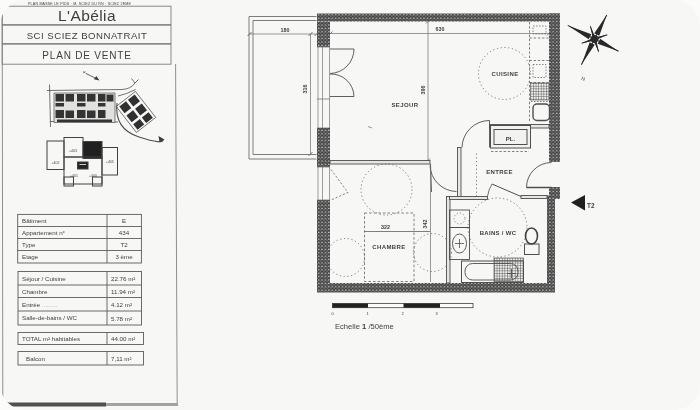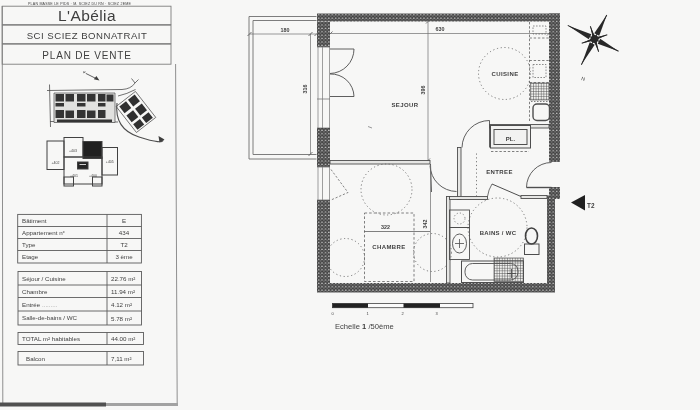--- a/index.html
+++ b/index.html
@@ -1,16 +1,16 @@
 <!DOCTYPE html>
 <html><head>
 <meta charset="utf-8">
 <style>
 html,body{margin:0;padding:0;background:#fbfbfa;}
-#page{position:relative;width:700px;height:410px;overflow:hidden;font-family:"Liberation Sans",sans-serif;filter:blur(0.22px) contrast(0.97);}
+#page{position:relative;width:700px;height:410px;overflow:hidden;font-family:"Liberation Sans",sans-serif;filter:blur(0.22px) contrast(0.97);border-radius:26px;}
 svg text{font-family:"Liberation Sans",sans-serif;fill:#3c3c3c;}
 </style>
 </head>
 <body>
 <div id="page">
 <svg width="700" height="410" viewBox="0 0 700 410">
 <defs>
 <pattern id="hatch" width="3.4" height="3.4" patternUnits="userSpaceOnUse">
  <rect width="3.4" height="3.4" fill="#3e3e3e"></rect>
  <rect x="1.8" y="0.5" width="1.3" height="1.3" fill="#d8d8d8"></rect>

